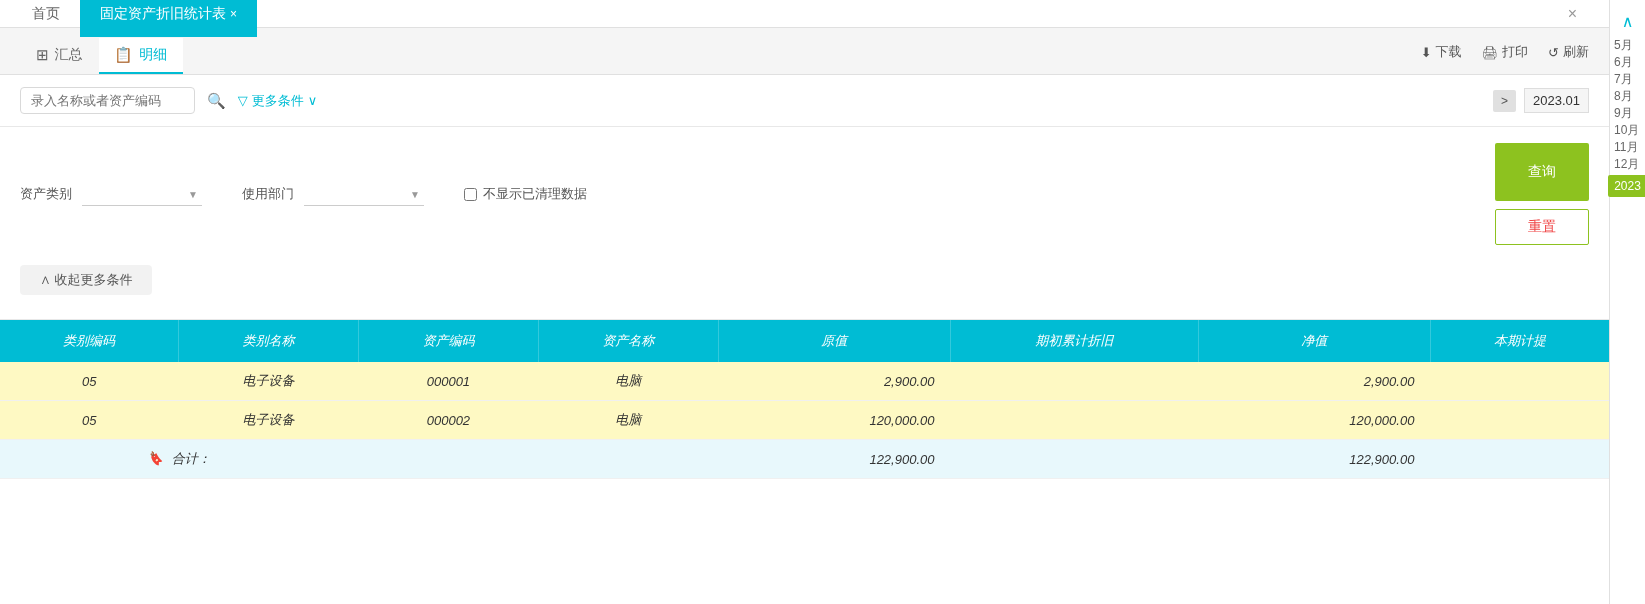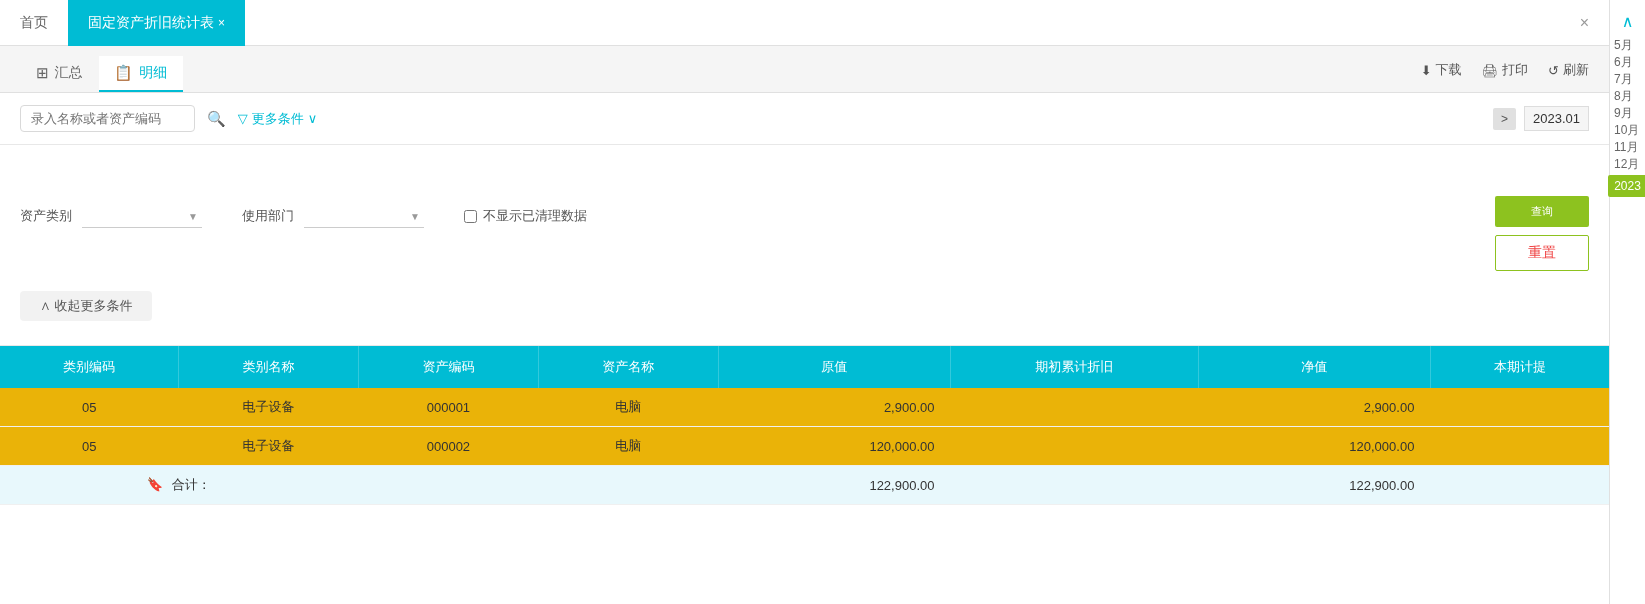--- a/index.html
+++ b/index.html
@@ -2,21 +2,21 @@
 <html><head>
   <meta charset="utf-8">
   <style>
     * { box-sizing: border-box; margin: 0; padding: 0; }
     body { font-family: 'Microsoft YaHei', Arial, sans-serif; font-size: 13px; background: #f0f2f5; color: #333; width: 1645px; height: 604px; overflow: hidden; display: flex; }
 
     
     .main-area { flex: 1; display: flex; flex-direction: column; background: #f0f2f5; }
 
     
-    .top-nav { background: #fff; display: flex; align-items: center; border-bottom: 1px solid #e0e0e0; height: 46px; padding: 0 0; }
+    .top-nav { background: #fff; display: flex; align-items: center; border-bottom: 1px solid #e0e0e0; height: 28px; padding: 0 12px; }
     .nav-home { padding: 0 20px; color: #666; font-size: 14px; cursor: pointer; }
     .nav-tab { background: #00bcd4; color: #fff; padding: 0 20px; height: 46px; display: flex; align-items: center; font-size: 14px; cursor: pointer; position: relative; }
     .nav-tab::after { content: ''; position: absolute; bottom: 0; left: 0; right: 0; height: 2px; background: #00bcd4; }
     .nav-tab-close { color: #fff; font-size: 12px; cursor: pointer; margin-left: 4px; }
     .top-nav-right { margin-left: auto; padding-right: 20px; }
     .close-icon-top { font-size: 16px; color: #999; cursor: pointer; }
 
     
     .content-wrapper { flex: 1; background: #fff; display: flex; flex-direction: column; }
 
@@ -40,32 +40,32 @@
     
     .filter-panel { padding: 16px 20px; background: #fff; border-bottom: 1px solid #e8e8e8; }
     .filter-row { display: flex; align-items: center; gap: 40px; margin-bottom: 12px; }
     .filter-item { display: flex; align-items: center; gap: 10px; }
     .filter-label { font-size: 13px; color: #555; white-space: nowrap; }
     .filter-select { border: none; border-bottom: 1px solid #ccc; padding: 4px 20px 4px 4px; min-width: 120px; background: transparent; font-size: 13px; color: #333; cursor: pointer; appearance: none; position: relative; }
     .select-wrapper { position: relative; display: inline-flex; align-items: center; }
     .select-wrapper::after { content: '▼'; font-size: 10px; color: #999; position: absolute; right: 4px; pointer-events: none; }
     .checkbox-item { display: flex; align-items: center; gap: 6px; font-size: 13px; color: #555; }
     .filter-actions { margin-left: auto; display: flex; flex-direction: column; gap: 8px; }
-    .btn-query { background: #8dc21f; color: #fff; border: none; padding: 8px 32px; font-size: 11px; cursor: pointer; border-radius: 2px; margin-top: 35px; }
+    .btn-query { background: #8dc21f; color: #fff; border: none; padding: 20px 32px; font-size: 14px; cursor: pointer; border-radius: 2px; }
     .btn-reset { background: #fff; color: #ef4444; border: 1px solid #8dc21f; padding: 8px 32px; font-size: 14px; cursor: pointer; border-radius: 2px; }
     .collapse-bar { display: flex; justify-content: flex-start; padding: 8px 0; }
     .collapse-btn { background: rgba(0,0,0,0.05); border: none; color: #555; padding: 6px 20px; border-radius: 4px; cursor: pointer; font-size: 13px; }
 
     
-    .table-wrapper { flex: 1; overflow: auto; }
+    .table-wrapper { flex: 1; overflow: auto; font-style: italic; }
     table { width: 100%; border-collapse: collapse; }
     thead tr { background: #00bcd4; color: #fff; }
     thead th { padding: 12px 8px; text-align: center; font-weight: normal; font-size: 13px; white-space: nowrap; border-right: 1px solid rgba(255,255,255,0.2); }
     thead th:last-child { border-right: none; }
-    tbody tr { background: #eab308; border-bottom: 1px solid #f0f0f0; }
+    tbody tr { background: #fef9c3; border-bottom: 1px solid #f0f0f0; }
     tbody td { padding: 10px 8px; text-align: center; font-size: 13px; }
     tbody td.right { text-align: right; padding-right: 16px; }
     .total-row { background: #e8f8fc !important; }
     .total-row td { font-weight: normal; }
     .total-icon { color: #9b59b6; margin-right: 4px; }
 
     
     .right-sidebar { width: 36px; background: #fff; border-left: 1px solid #e0e0e0; display: flex; flex-direction: column; align-items: center; padding-top: 8px; gap: 2px; }
     .sidebar-month { font-size: 12px; color: #666; padding: 6px 4px; cursor: pointer; text-align: center; writing-mode: horizontal-tb; }
     .sidebar-month.current { background: #8dc21f; color: #fff; padding: 4px 6px; border-radius: 2px; }

